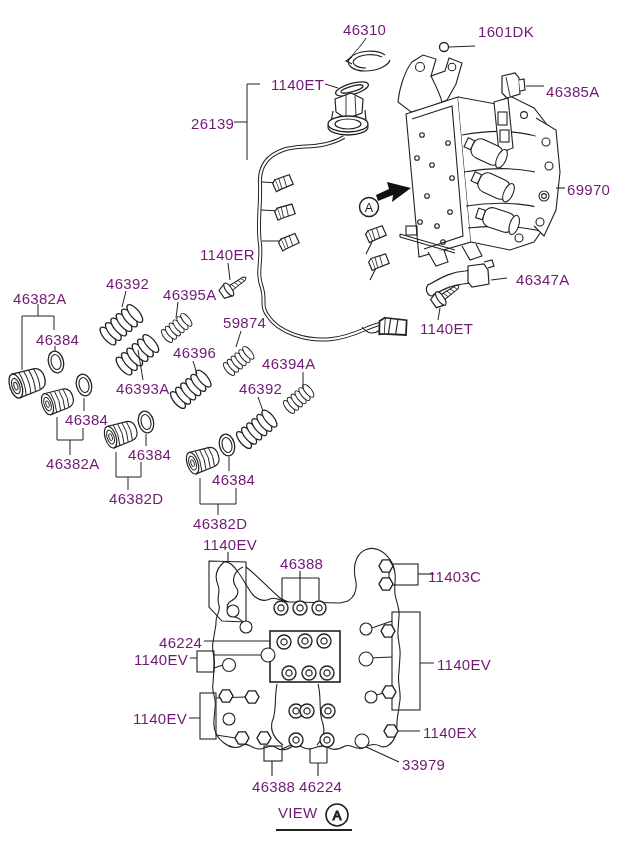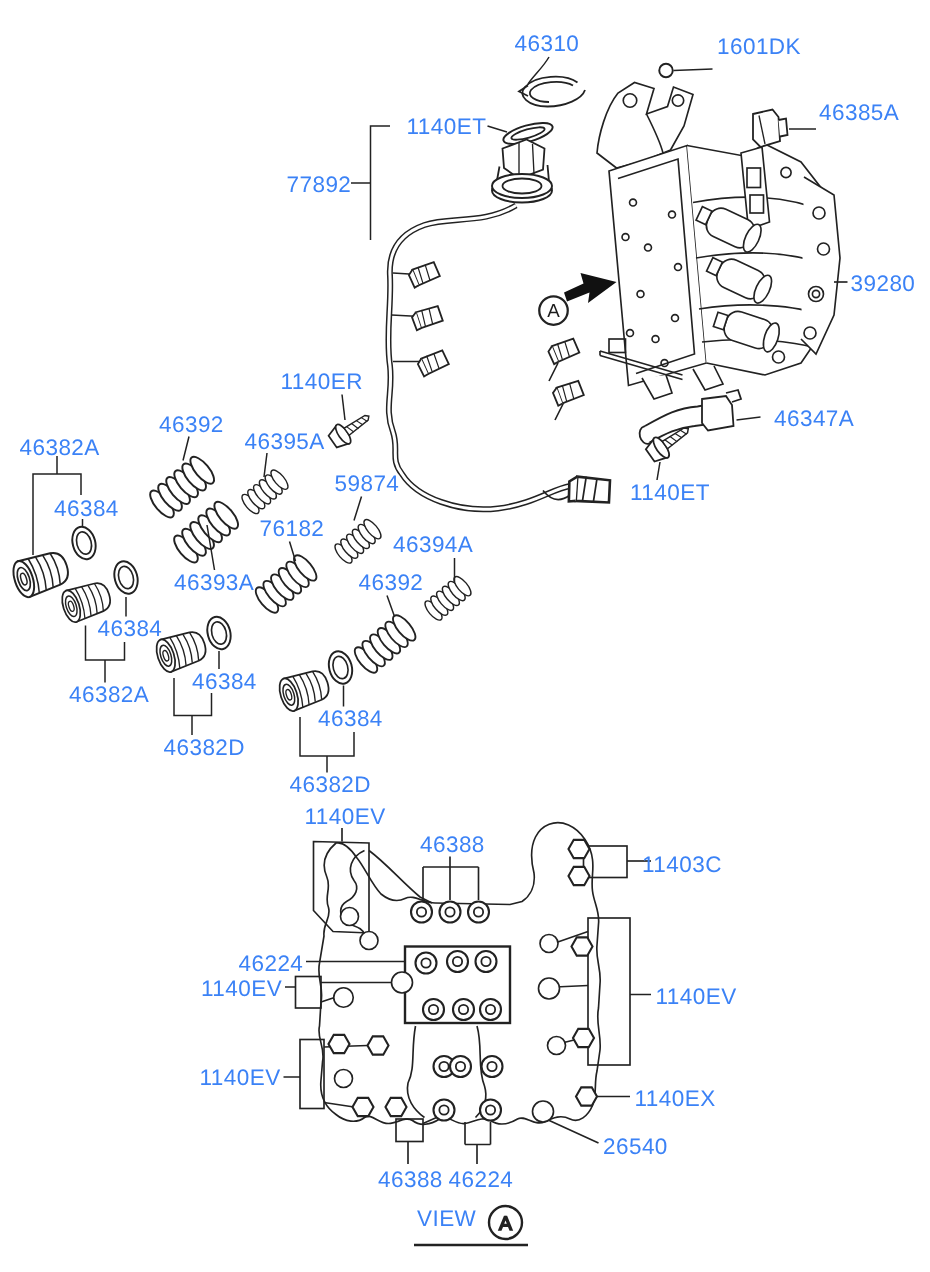--- a/index.html
+++ b/index.html
@@ -1,19 +1,19 @@
 <!DOCTYPE html>
 <html><head>
 <meta charset="utf-8">
 <style>
   html,body{margin:0;padding:0;background:#ffffff;}
   #stage{position:relative;width:620px;height:848px;background:#fff;overflow:hidden;
          font-family:"Liberation Sans",sans-serif;}
   #art{position:absolute;left:0;top:0;}
-  .lbl{position:absolute;font:15px/1.05 "Liberation Sans",sans-serif;color:#3b82f6;
+  .lbl{position:absolute;font:15px/1.05 "Liberation Sans",sans-serif;color:#701a75;
        white-space:nowrap;letter-spacing:.3px;}
   svg text{font-family:"Liberation Sans",sans-serif;fill:#1c1c1c;}
 </style>
 </head>
 <body>
 
 <div id="stage">
 
 <svg id="art" width="620" height="848" viewBox="0 0 620 848">
   <defs>
@@ -293,46 +293,46 @@
 
     <circle cx="337" cy="815" r="11" stroke-width="1.6"></circle>
     <text x="337" y="820" text-anchor="middle" font-size="13">A</text>
     <path d="M276,830 L352,830" stroke-width="1.8"></path>
   </g>
 </svg>
 
   <div class="lbl" style="left:343px;top:22px">46310</div>
   <div class="lbl" style="left:478px;top:24px">1601DK</div>
   <div class="lbl" style="left:271px;top:77px">1140ET</div>
-  <div class="lbl" style="left:546px;top:68px">46385A</div>
-  <div class="lbl" style="left:191px;top:116px">77892</div>
-  <div class="lbl" style="left:567px;top:182px">39280</div>
-  <div class="lbl" style="left:187px;top:247px">1140ER</div>
+  <div class="lbl" style="left:546px;top:84px">46385A</div>
+  <div class="lbl" style="left:191px;top:116px">26139</div>
+  <div class="lbl" style="left:567px;top:182px">69970</div>
+  <div class="lbl" style="left:200px;top:247px">1140ER</div>
   <div class="lbl" style="left:516px;top:272px">46347A</div>
   <div class="lbl" style="left:420px;top:321px">1140ET</div>
   <div class="lbl" style="left:13px;top:291px">46382A</div>
   <div class="lbl" style="left:106px;top:276px">46392</div>
   <div class="lbl" style="left:163px;top:287px">46395A</div>
   <div class="lbl" style="left:36px;top:332px">46384</div>
   <div class="lbl" style="left:223px;top:315px">59874</div>
-  <div class="lbl" style="left:173px;top:345px">76182</div>
+  <div class="lbl" style="left:173px;top:345px">46396</div>
   <div class="lbl" style="left:116px;top:381px">46393A</div>
   <div class="lbl" style="left:239px;top:381px">46392</div>
   <div class="lbl" style="left:262px;top:356px">46394A</div>
   <div class="lbl" style="left:65px;top:412px">46384</div>
   <div class="lbl" style="left:46px;top:456px">46382A</div>
   <div class="lbl" style="left:128px;top:447px">46384</div>
   <div class="lbl" style="left:109px;top:491px">46382D</div>
   <div class="lbl" style="left:212px;top:472px">46384</div>
   <div class="lbl" style="left:193px;top:516px">46382D</div>
   <div class="lbl" style="left:203px;top:537px">1140EV</div>
   <div class="lbl" style="left:280px;top:556px">46388</div>
   <div class="lbl" style="left:428px;top:569px">11403C</div>
   <div class="lbl" style="left:159px;top:635px">46224</div>
   <div class="lbl" style="left:134px;top:652px">1140EV</div>
   <div class="lbl" style="left:437px;top:657px">1140EV</div>
   <div class="lbl" style="left:133px;top:711px">1140EV</div>
   <div class="lbl" style="left:423px;top:725px">1140EX</div>
-  <div class="lbl" style="left:402px;top:757px">26540</div>
+  <div class="lbl" style="left:402px;top:757px">33979</div>
   <div class="lbl" style="left:252px;top:779px">46388</div>
   <div class="lbl" style="left:299px;top:779px">46224</div>
   <div class="lbl" style="left:278px;top:805px">VIEW</div>
 </div>
 
 </body></html>

